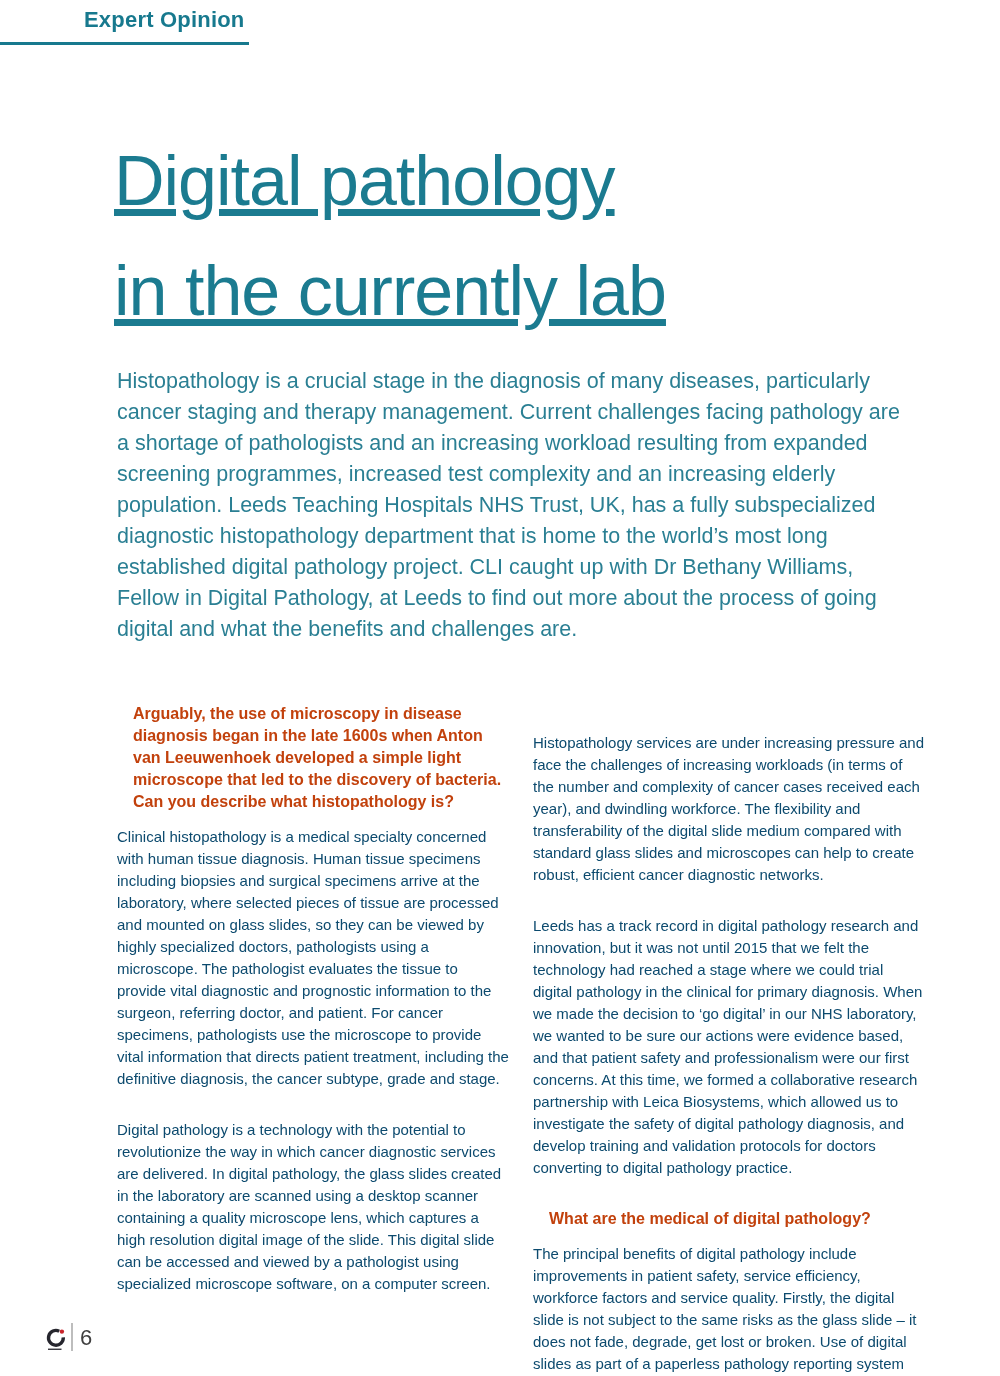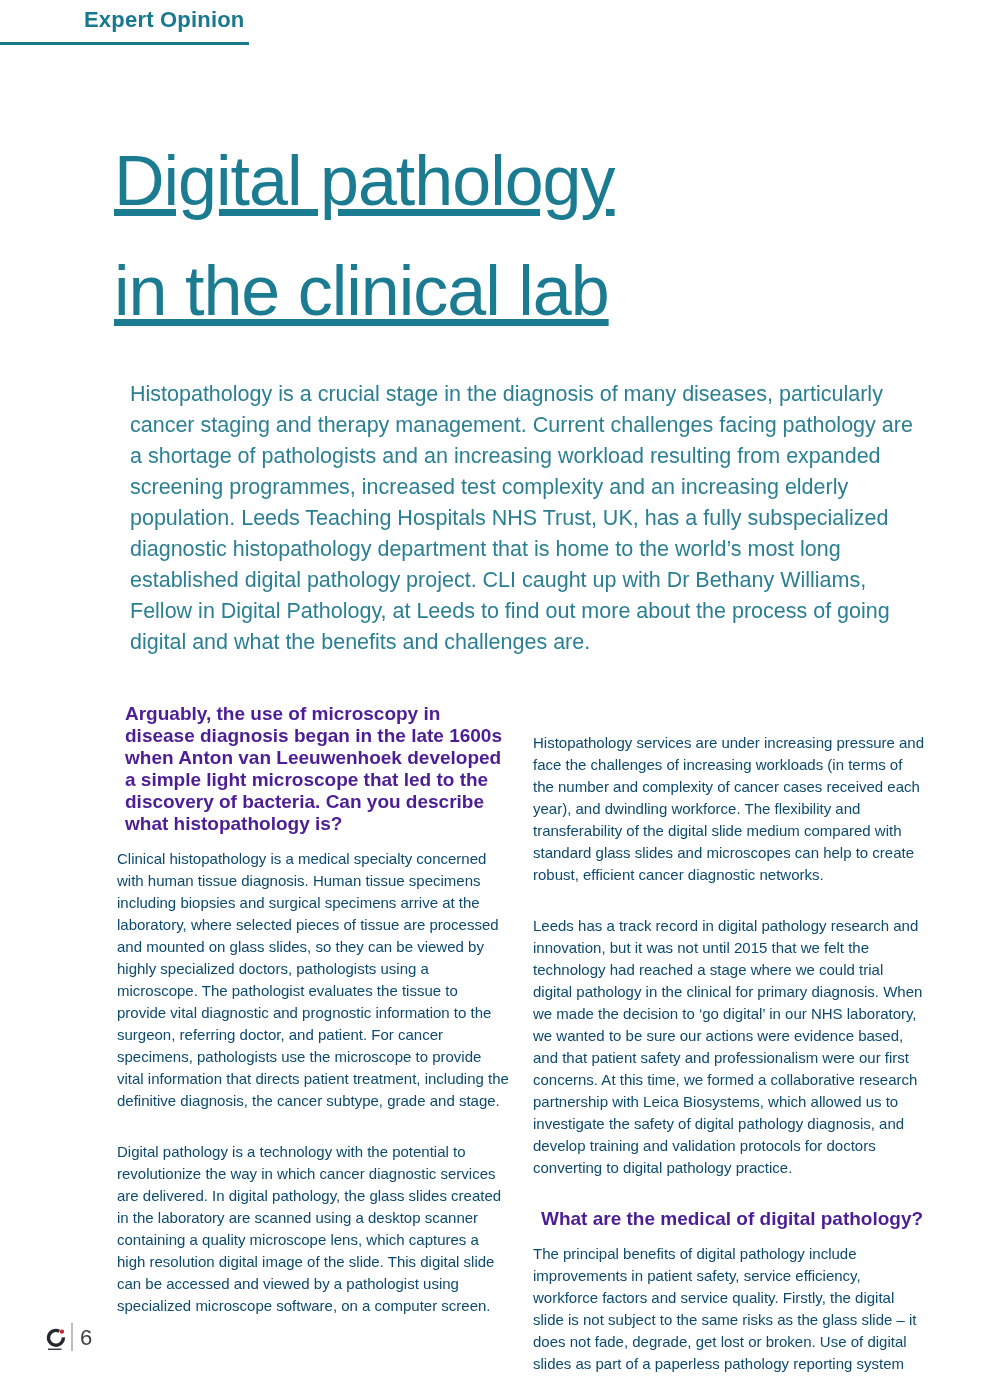--- a/index.html
+++ b/index.html
@@ -44,40 +44,40 @@
     color: #1b7b90;
   }
   .title-line { display: block; text-decoration: underline; }
 
   
   .standfirst {
     position: absolute;
     left: 117px;
     top: 366px;
     width: 790px;
-    margin: 13px;
+    margin: 0;
     font-size: 21.5px;
     line-height: 31px;
     color: #2a7f93;
   }
 
   
   .col {
     position: absolute;
     width: 392px;
   }
   .col-left  { left: 117px; top: 703px; }
   .col-right { left: 533px; top: 732px; }
 
   .q {
-    margin: 0 0 13px 8px;
-    font-size: 19px;
+    margin: 0 0 13px 16px;
+    font-size: 16px;
     line-height: 22px;
     font-weight: bold;
-    color: #4c1d95;
+    color: #c2410c;
   }
   .a {
     margin: 0 0 29px 0;
     font-size: 15px;
     line-height: 22px;
     color: #0c4a6e;
   }
   .a + .q { margin-top: 2px; }
 
   
@@ -107,21 +107,21 @@
 </head>
 <body>
 
 <div class="page">
 
   <div class="kicker">Expert Opinion</div>
   <div class="kicker-rule"></div>
 
   <h1 class="title">
     <span class="title-line">Digital pathology</span>
-    <span class="title-line">in the clinical lab</span>
+    <span class="title-line">in the currently lab</span>
   </h1>
 
   <p class="standfirst">Histopathology is a crucial stage in the diagnosis of many diseases, particularly cancer staging and therapy management. Current challenges facing pathology are a shortage of pathologists and an increasing workload resulting from expanded screening programmes, increased test complexity and an increasing elderly population. Leeds Teaching Hospitals NHS Trust, UK, has a fully subspecialized diagnostic histopathology department that is home to the world’s most long established digital pathology project. CLI caught up with Dr Bethany Williams, Fellow in Digital Pathology, at Leeds to find out more about the process of going digital and what the benefits and challenges are.</p>
 
   <div class="col col-left">
     <h2 class="q">Arguably, the use of microscopy in disease diagnosis began in the late 1600s when Anton van Leeuwenhoek developed a simple light microscope that led to the discovery of bacteria. Can you describe what histopathology is?</h2>
     <p class="a">Clinical histopathology is a medical specialty concerned with human tissue diagnosis. Human tissue specimens including biopsies and surgical specimens arrive at the laboratory, where selected pieces of tissue are processed and mounted on glass slides, so they can be viewed by highly specialized doctors, pathologists using a microscope. The pathologist evaluates the tissue to provide vital diagnostic and prognostic information to the surgeon, referring doctor, and patient. For cancer specimens, pathologists use the microscope to provide vital information that directs patient treatment, including the definitive diagnosis, the cancer subtype, grade and stage.</p>
     <p class="a">Digital pathology is a technology with the potential to revolutionize the way in which cancer diagnostic services are delivered. In digital pathology, the glass slides created in the laboratory are scanned using a desktop scanner containing a quality microscope lens, which captures a high resolution digital image of the slide. This digital slide can be accessed and viewed by a pathologist using specialized microscope software, on a computer screen.</p>
   </div>
 

